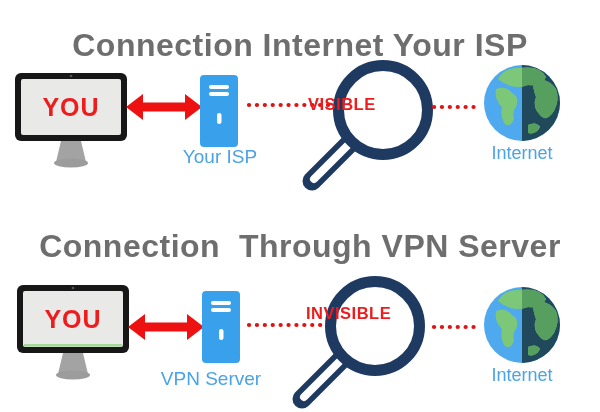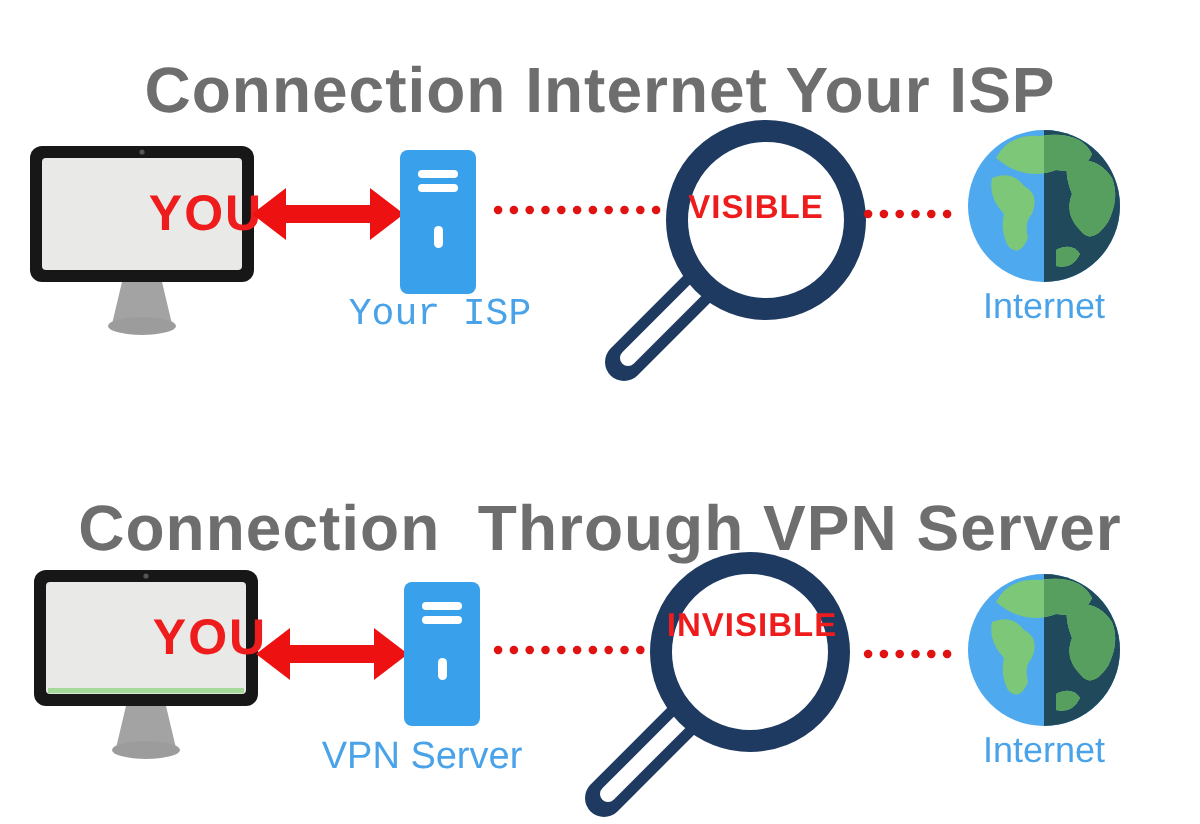--- a/index.html
+++ b/index.html
@@ -6,61 +6,61 @@
   body{
     width:600px;height:412px;position:relative;background:#fff;overflow:hidden;
     font-family:"Liberation Sans", sans-serif;
   }
   .row-title{
     position:absolute;left:0;right:0;text-align:center;
     font-weight:bold;font-size:32px;color:var(--title_gray,#6e6e6e);
     white-space:pre;letter-spacing:0.5px;
   }
   #title-1{top:6px;}
-  #title-2{top:225px;}
+  #title-2{top:207px;}
 
   .monitor{position:absolute;width:112px;height:98px;}
   #monitor-1{left:15px;top:73px;}
   #monitor-2{left:17px;top:285px;}
   .monitor svg{display:block;position:absolute;left:0;top:0;}
   .you-label{
     position:absolute;left:6px;top:6px;width:100px;height:56px;
     display:flex;align-items:center;justify-content:center;
-    font-weight:bold;font-size:25px;color:var(--red,#ee1c1c);letter-spacing:1px;padding-left:32px;
+    font-weight:bold;font-size:25px;color:var(--red,#ee1c1c);letter-spacing:1px;
   }
 
   .arrow{position:absolute;width:78px;height:28px;}
   #arrow-1{left:125px;top:93px;}
   #arrow-2{left:127px;top:313px;}
 
   .server{position:absolute;width:38px;height:72px;}
   #server-1{left:200px;top:75px;}
   #server-2{left:202px;top:291px;}
 
   .blue-label{
     position:absolute;text-align:center;color:var(--label_blue,#4aa3e8);
     font-size:19px;
   }
-  #server-label-1{left:150px;top:146px;width:140px;font-family:Liberation Mono, monospace;}
+  #server-label-1{left:150px;top:146px;width:140px;}
   #server-label-2{left:141px;top:368px;width:140px;}
   #internet-label-1{left:467px;top:143px;width:110px;font-size:18px;}
   #internet-label-2{left:467px;top:365px;width:110px;font-size:18px;}
 
   .dotted{position:absolute;}
   #dotted-1L{left:245px;top:100px;}
   #dotted-1R{left:430px;top:102px;}
   #dotted-2L{left:245px;top:320px;}
   #dotted-2R{left:430px;top:322px;}
 
   .magnifier{position:absolute;width:150px;height:160px;}
   #magnifier-1{left:300px;top:50px;}
   #magnifier-2{left:292px;top:266px;}
 
   .lens-text{
-    position:absolute;width:140px;text-align:center;
+    position:absolute;width:140px;text-align:left;
     font-weight:bold;font-size:16.5px;color:var(--red,#ee1c1c);letter-spacing:0.5px;
   }
   #lens-text-1{left:308px;top:95px;}
   #lens-text-2{left:306px;top:304px;}
 
   .globe{position:absolute;width:80px;height:80px;}
   #globe-1{left:482px;top:63px;}
   #globe-2{left:482px;top:285px;}
 </style>
 </head>

